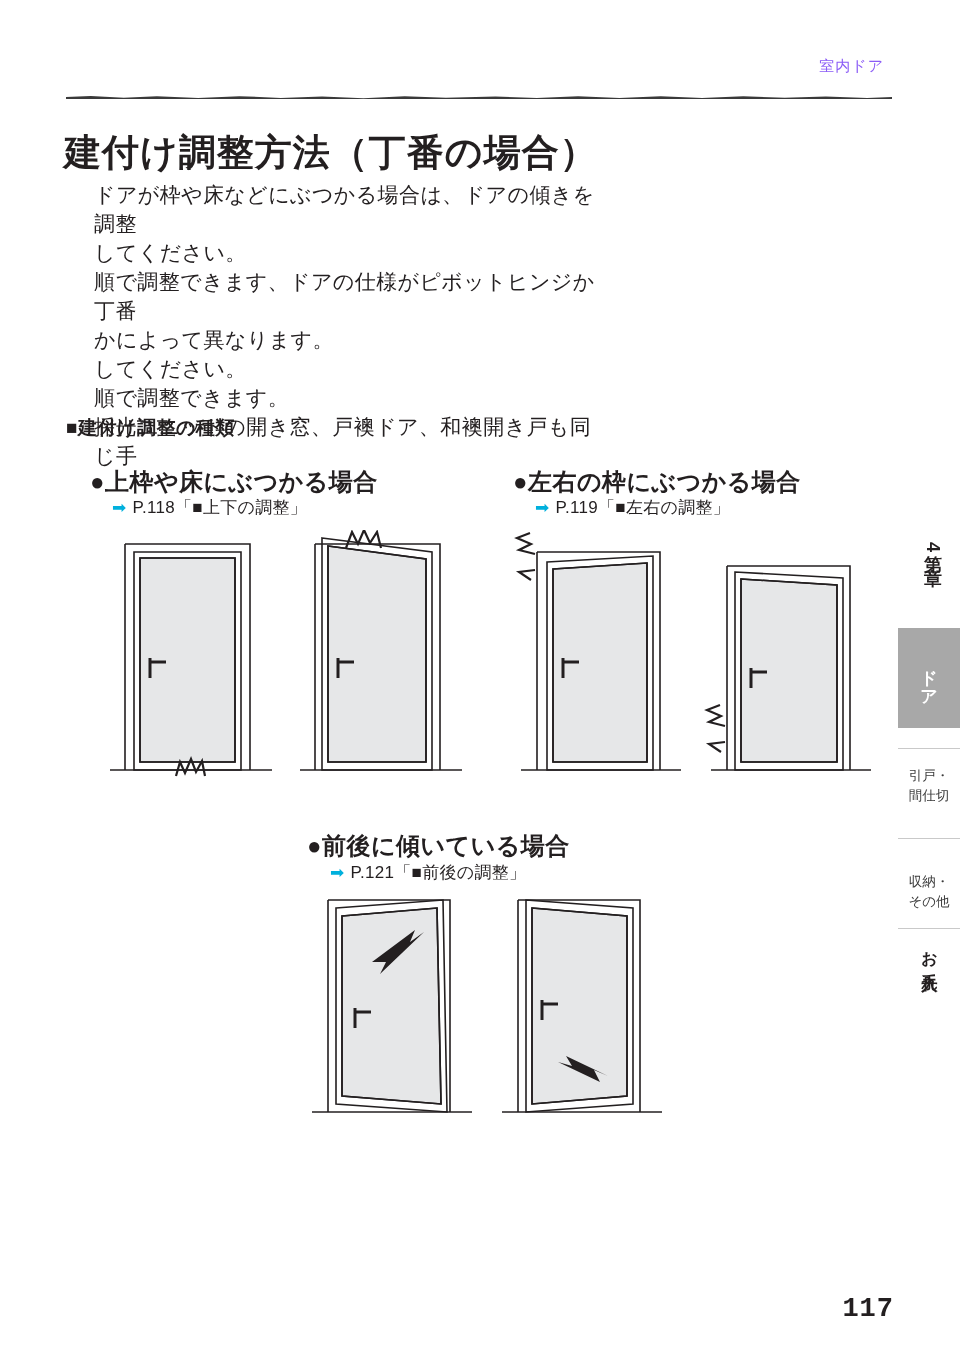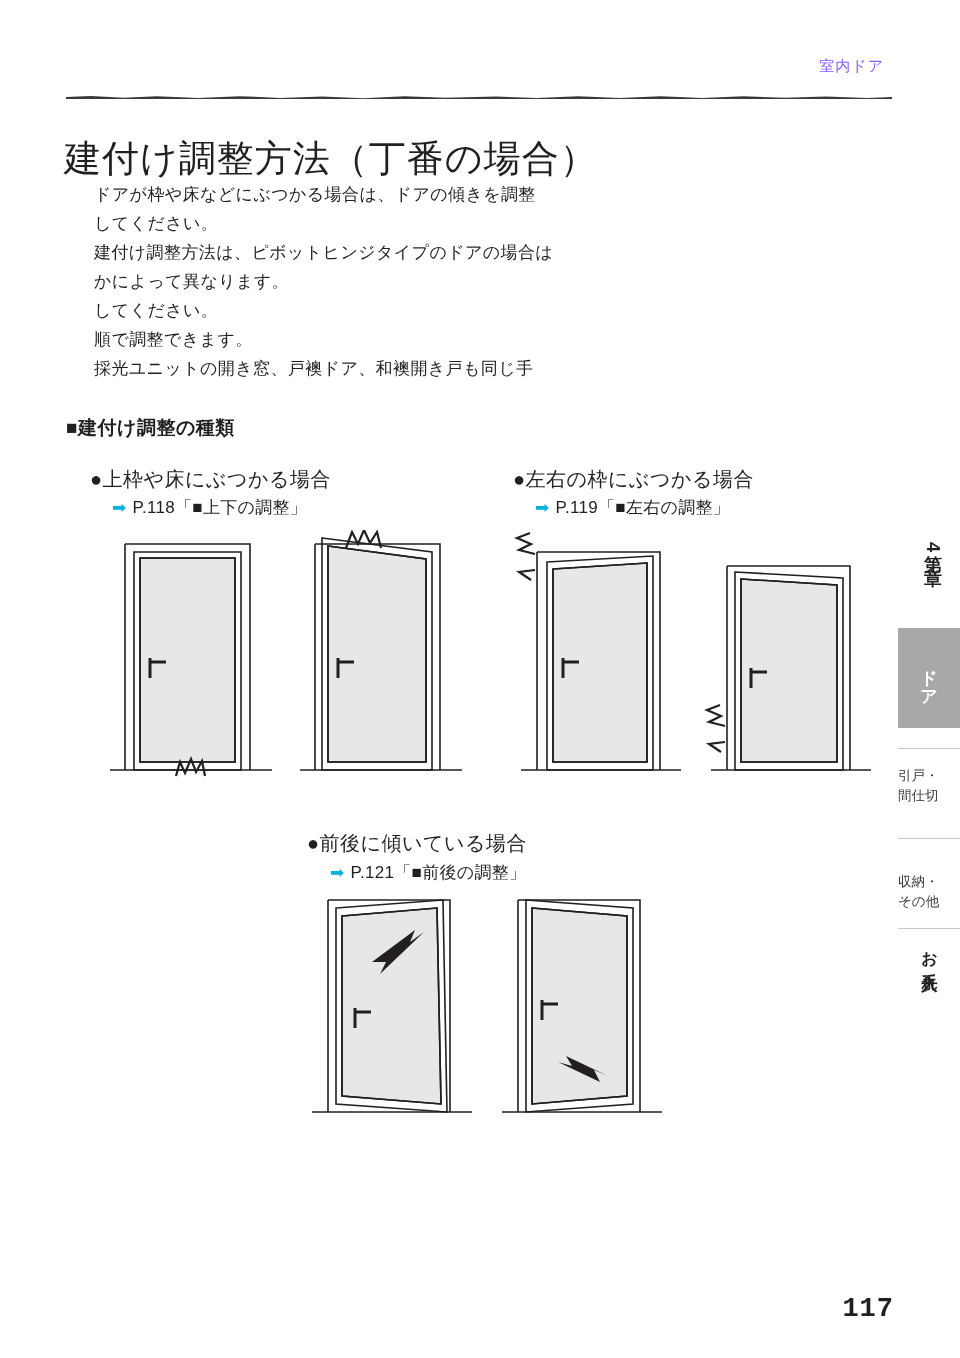--- a/index.html
+++ b/index.html
@@ -19,28 +19,28 @@
     font-size:15px;color:#8b5cf6;letter-spacing:1px;
   }
   .head-rule{
     position:absolute;left:66px;top:96px;width:826px;height:3px;
     background:#3a3a3a;
     clip-path:polygon(0 35%,3% 0,7% 60%,11% 10%,16% 70%,21% 5%,26% 65%,31% 15%,36% 72%,41% 8%,46% 62%,52% 18%,57% 70%,62% 5%,67% 64%,72% 12%,77% 68%,82% 6%,87% 62%,92% 16%,97% 66%,100% 30%,100% 100%,0 100%);
   }
 
   
   .title{
-    position:absolute;left:64px;top:134px;
-    font-size:37px;font-weight:normal;letter-spacing:1px;
+    position:absolute;left:64px;top:128px;
+    font-size:37px;font-weight:bold;letter-spacing:1px;
   }
 
   
   .intro{
     position:absolute;left:94px;top:180px;width:510px;
-    font-size:17px;line-height:29px;letter-spacing:0.4px;
+    font-size:21px;line-height:29px;letter-spacing:0.4px;
   }
   .intro p{margin:0;}
 
   
   .door-thumb{position:absolute;left:686px;top:114px;width:200px;height:185px;}
   .door-thumb .frame{
     position:absolute;left:0;top:0;width:62px;height:170px;
     border:1px solid #b8b8b8;background:#ffffff;
   }
   .door-thumb .leaf{
@@ -56,21 +56,21 @@
   }
 
   
   .sec-head{
     position:absolute;left:66px;top:415px;
     font-size:19px;font-weight:bold;letter-spacing:0.5px;
   }
 
   
   .sub{
-    position:absolute;font-size:20px;font-weight:normal;letter-spacing:0.5px;
+    position:absolute;font-size:24px;font-weight:bold;letter-spacing:0.5px;
   }
   .ref{
     position:absolute;font-size:17px;letter-spacing:0.3px;
     display:flex;align-items:center;gap:6px;
   }
   .arrow{color:#00b0dd;font-size:17px;line-height:1;}
 
   
   .illus{position:absolute;}
   svg{display:block;}
@@ -79,21 +79,21 @@
     writing-mode:vertical-rl;font-size:18px;font-weight:bold;letter-spacing:2px;
     line-height:26px;
   }
   .tab-active{
     position:absolute;right:0;top:628px;width:62px;height:100px;
     background:#a8a8a8;color:#ffffff;
     display:flex;align-items:center;justify-content:center;
   }
   .tab-active span{writing-mode:vertical-rl;font-size:17px;font-weight:bold;letter-spacing:2px;}
   .tab{
-    position:absolute;right:0;width:62px;
+    position:absolute;right:0;width:62px;text-align:center;
     font-size:13.5px;line-height:20px;color:#3a3a3a;
   }
   .tab-sep{position:absolute;right:0;width:62px;height:1px;background:#c9c9c9;}
   .tab-vert{
     position:absolute;right:0;width:62px;
     display:flex;justify-content:center;
   }
   .tab-vert span{writing-mode:vertical-rl;font-size:16px;font-weight:bold;letter-spacing:2px;}
 
   
@@ -108,21 +108,21 @@
 <div class="page">
 
   <div class="running-head">室内ドア</div>
   <div class="head-rule"></div>
 
   <div class="title">建付け調整方法（丁番の場合）</div>
 
   <div class="intro">
     <p>ドアが枠や床などにぶつかる場合は、ドアの傾きを調整</p>
     <p>してください。</p>
-    <p>建付け調整方法は、ピボットヒンジタイプのドアの場合は</p>
+    <p>順で調整できます、ドアの仕様がピボットヒンジか丁番</p>
     <p>かによって異なります。</p>
     <p>してください。</p>
     <p>順で調整できます。</p>
     <p>採光ユニットの開き窓、戸襖ドア、和襖開き戸も同じ手</p>
   </div>
 
 
   <div class="sec-head">■建付け調整の種類</div>
 
   <div class="sub" style="left:90px;top:466px;">●上枠や床にぶつかる場合</div>

